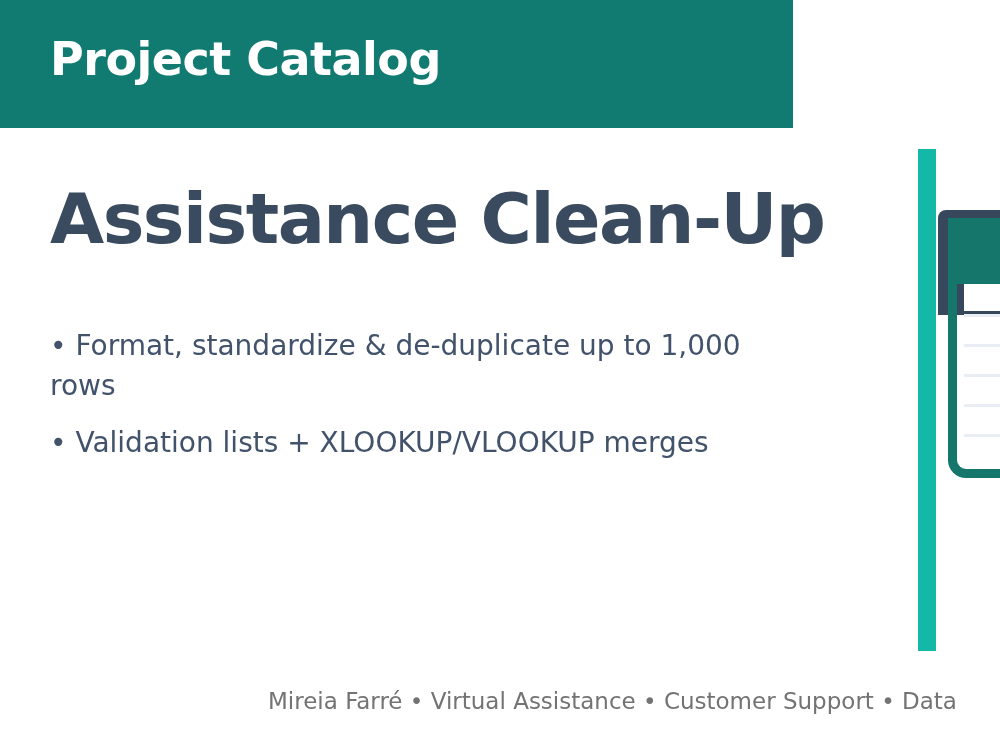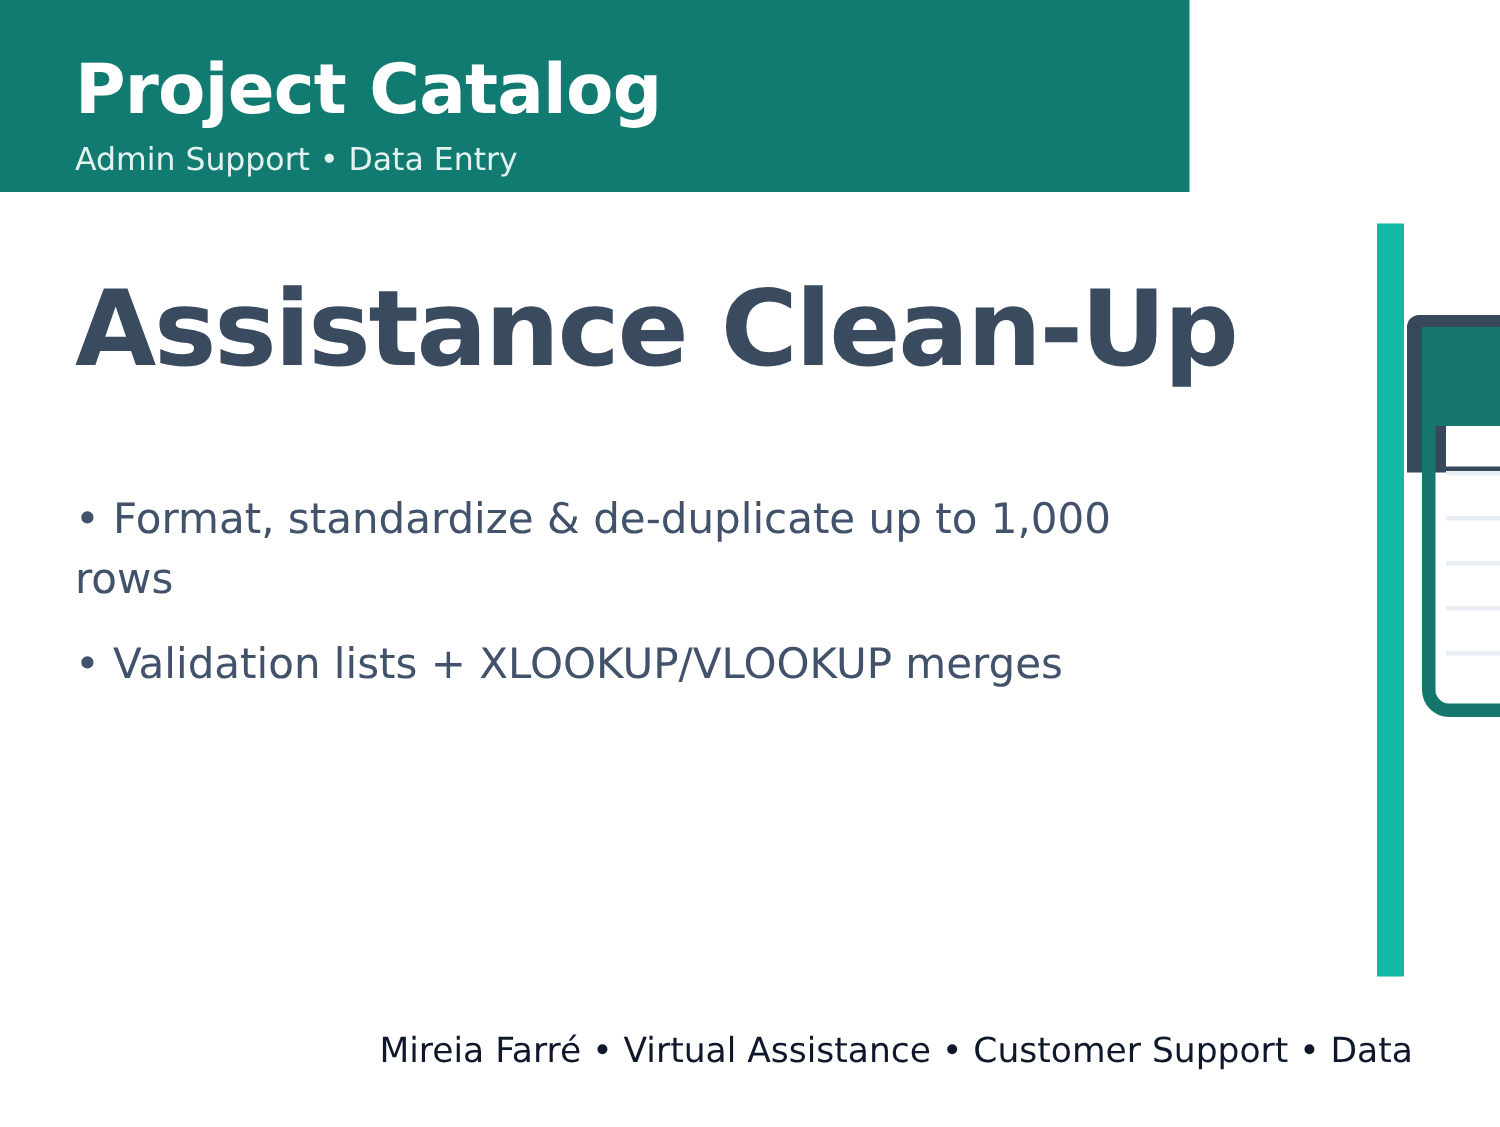--- a/index.html
+++ b/index.html
@@ -90,24 +90,24 @@
     font-size: 28px;
     color: #41526a;
     line-height: 1.42;
     margin-bottom: 17px;
     white-space: normal;
   }
 
   
   #footer-credit {
     position: absolute;
-    left: 253px;
+    left: 268px;
     top: 562px;
     font-size: 23px;
-    color: #0f172a;
+    color: #737373;
     line-height: 1.0;
     white-space: nowrap;
     z-index: 3;
   }
 
   
   #accent-bar {
     position: absolute;
     left: 918px;
     top: 21px;
@@ -177,21 +177,20 @@
     z-index: 4;
   }
 </style>
 </head>
 <body>
 
 <div id="slide">
 
   <div id="header-band">
     <div id="brand-title">Project Catalog</div>
-    <div id="brand-subtitle">Admin Support • Data Entry</div>
   </div>
 
   <div id="body-area">
 
     <div id="accent-bar"></div>
 
     <div id="spreadsheet-graphic">
       <div id="sheet-shadow"></div>
       <div id="sheet-frame"></div>
       <div id="sheet-header-row"></div>

